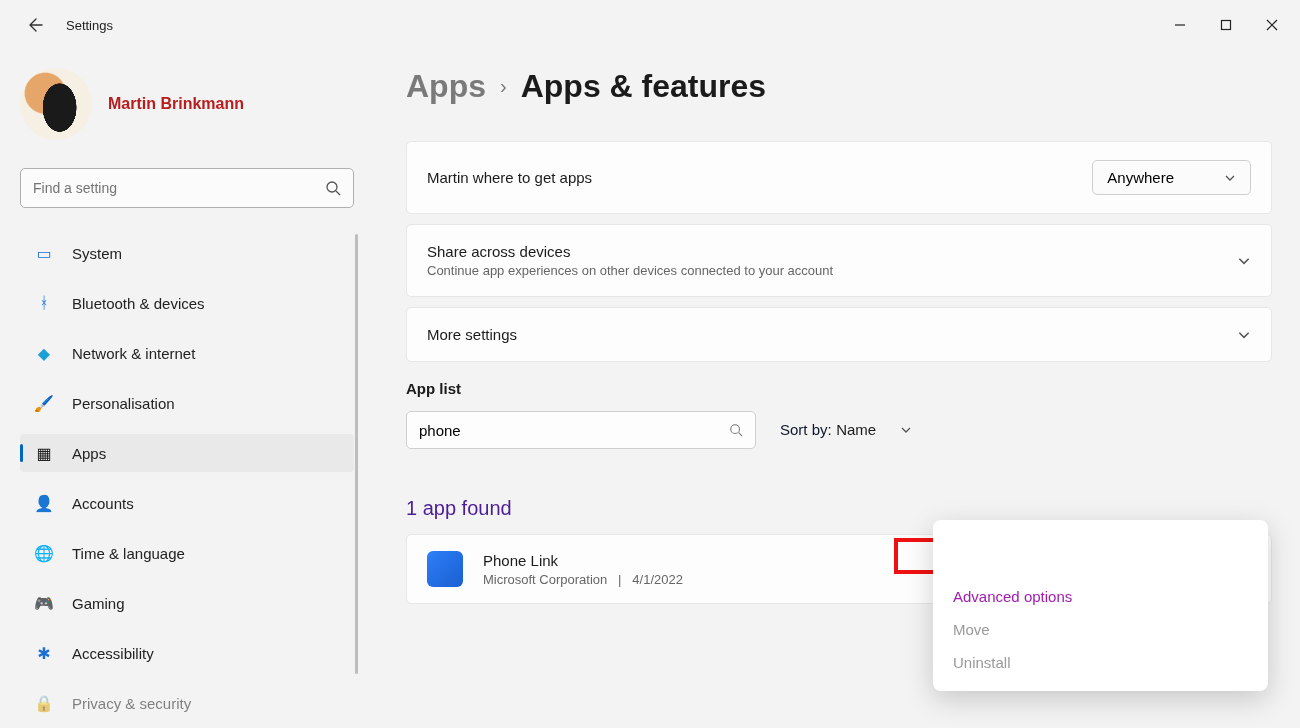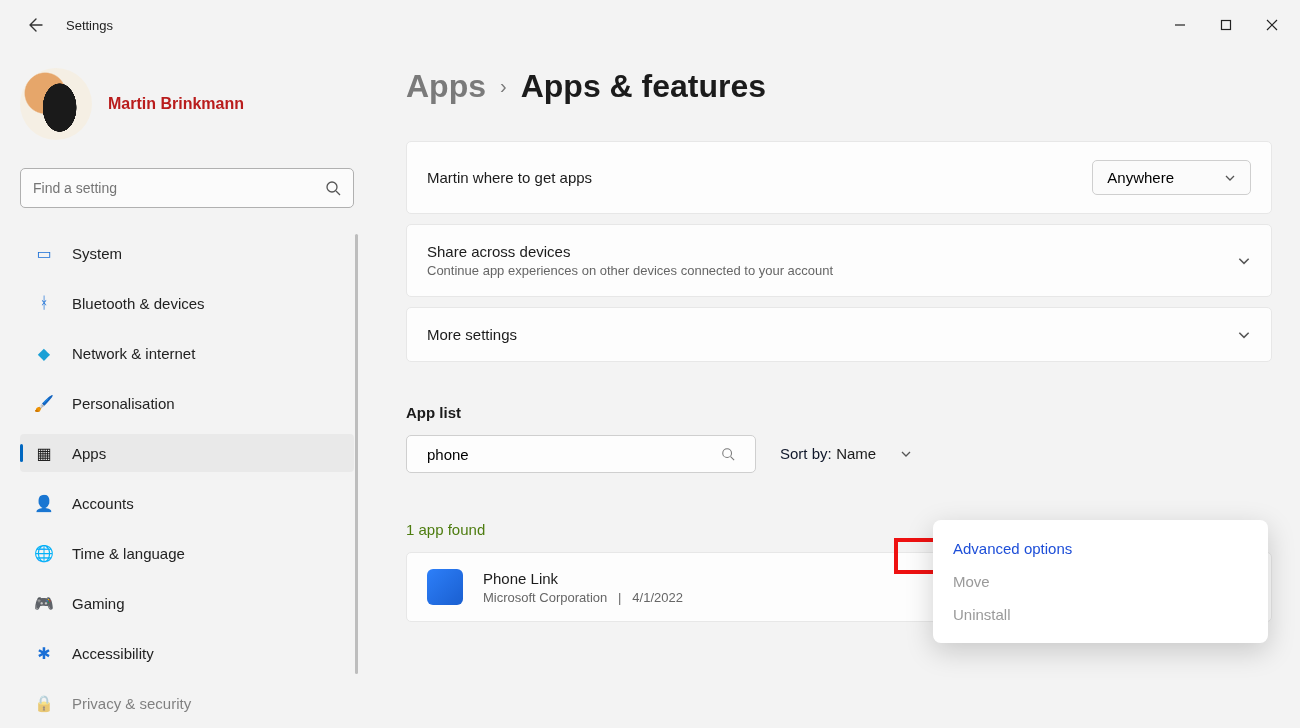--- a/index.html
+++ b/index.html
@@ -36,40 +36,40 @@
 .crumb-sep { font-size: 20px; color: #7a7a7a; }
 .crumb-current { font-size: 32px; font-weight: 600; color: #1b1b1b; }
 
 .card { background: #fdfdfd; border: 1px solid #e7e7e7; border-radius: 5px; padding: 18px 20px; margin-bottom: 10px; display: flex; align-items: center; }
 .card-title { font-size: 15px; color: #1b1b1b; }
 .card-sub { font-size: 13px; color: #666; margin-top: 3px; }
 .card-right { margin-left: auto; display: flex; align-items: center; gap: 10px; }
 .dropdown { border: 1px solid #cfcfcf; border-radius: 5px; padding: 8px 14px; display: flex; align-items: center; gap: 50px; font-size: 15px; background: #fbfbfb; cursor: pointer; }
 .chev { color: #555; }
 
-.section-label { font-size: 15px; color: #1b1b1b; margin-top: 42px; margin-bottom: 14px; font-weight: 600; }
+.section-label { font-size: 15px; color: #1b1b1b; margin-top: 18px; margin-bottom: 14px; font-weight: 600; }
 
 .list-controls { display: flex; align-items: center; gap: 24px; }
-.app-search { width: 350px; height: 38px; border: 1px solid #cfcfcf; border-radius: 5px; background: #fdfdfd; display: flex; align-items: center; padding: 0 20px; }
+.app-search { width: 350px; height: 38px; border: 1px solid #cfcfcf; border-radius: 5px; background: #fdfdfd; display: flex; align-items: center; padding: 0 12px; }
 .app-search input { border:none; outline:none; background:transparent; flex:1; font-size: 15px; }
 .sort-label { font-size: 15px; color: #0f172a; }
 .sort-value { font-size: 15px; color: #1b1b1b; display: inline-flex; align-items: center; gap: 24px; cursor: pointer; }
 
-.count-label { font-size: 15px; color: #4d7c0f; margin-top: 48px; margin-bottom: 14px; }
+.count-label { font-size: 20px; color: #4c1d95; margin-top: 48px; margin-bottom: 14px; }
 
 .app-row { background: #fdfdfd; border: 1px solid #e7e7e7; border-radius: 5px; padding: 16px 20px; display: flex; align-items: center; gap: 20px; }
 .app-icon { width: 36px; height: 36px; border-radius: 6px; background: linear-gradient(135deg,#2d7ff9,#1a5fd0); }
 .app-meta .app-name { font-size: 15px; color: #1b1b1b; }
 .app-meta .app-pub { font-size: 13px; color: #666; margin-top: 3px; }
 .app-size { margin-left: auto; font-size: 15px; color: #1b1b1b; }
 .more-btn { width: 28px; height: 28px; display:flex; align-items:center; justify-content:center; cursor:pointer; margin-left: 18px; color:#444; }
 
 .context-menu { position: absolute; right: 32px; top: 470px; width: 335px; background: #fff; border-radius: 8px; box-shadow: 0 8px 28px rgba(0,0,0,0.18); padding: 12px 0; z-index: 50; }
 .menu-item { padding: 8px 20px; font-size: 15px; cursor: pointer; }
-.menu-item.header { color: #1d4ed8; }
+.menu-item.header { color: #a21caf; margin-top: 48px; }
 .menu-item.disabled { color: #9a9a9a; cursor: default; }
 .highlight-box { position: absolute; border: 4px solid #e11; pointer-events: none; }
 
 svg { display:block; }
 </style>
 </head>
 <body>
 
 <div class="titlebar">
   <div class="back-btn">

